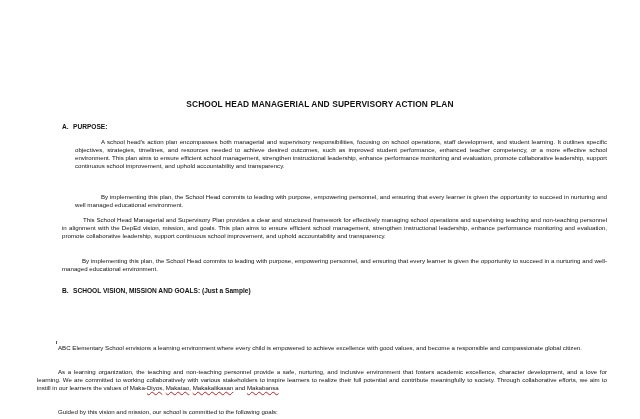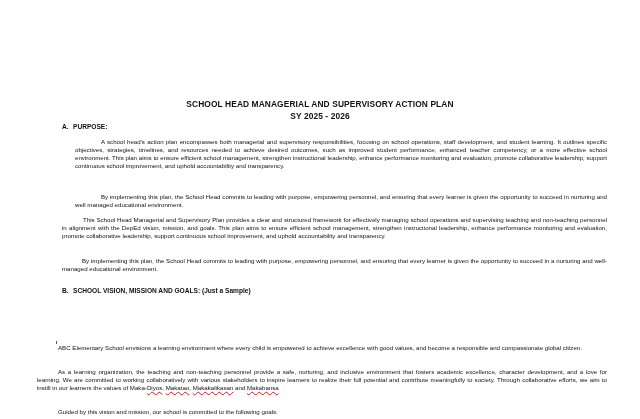--- a/index.html
+++ b/index.html
@@ -67,21 +67,20 @@
       background: #555;
     }
   </style>
 </head>
 <body>
 
 <div class="page">
 
   <div class="title-block">
     <div>SCHOOL HEAD MANAGERIAL AND SUPERVISORY ACTION PLAN</div>
-    <div>SY 2025 - 2026</div>
   </div>
 
   <div class="heading" style="left:62px; top:122px;">
     <span class="marker">A.</span><span>PURPOSE:</span>
   </div>
 
   <div class="para" style="left:75px; top:138px; width:532px;">
     <span class="indent" style="width:26px;"></span><span>A school head's action plan encompasses both managerial and supervisory responsibilities, focusing on school operations, staff development, and student learning. It outlines specific objectives, strategies, timelines, and resources needed to achieve desired outcomes, such as improved student performance, enhanced teacher competency, or a more effective school environment. This plan aims to ensure efficient school management, strengthen instructional leadership, enhance performance monitoring and evaluation, promote collaborative leadership, support continuous school improvement, and uphold accountability and transparency.</span>
   </div>
 

